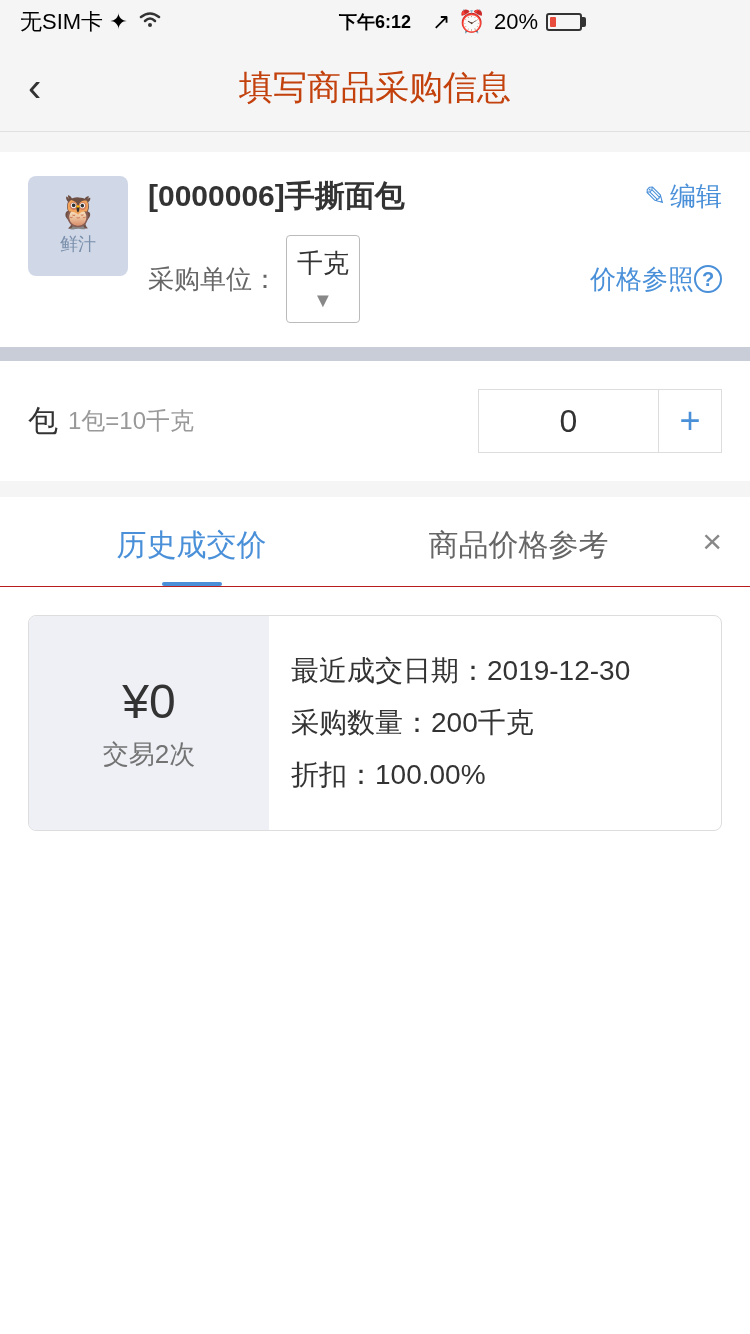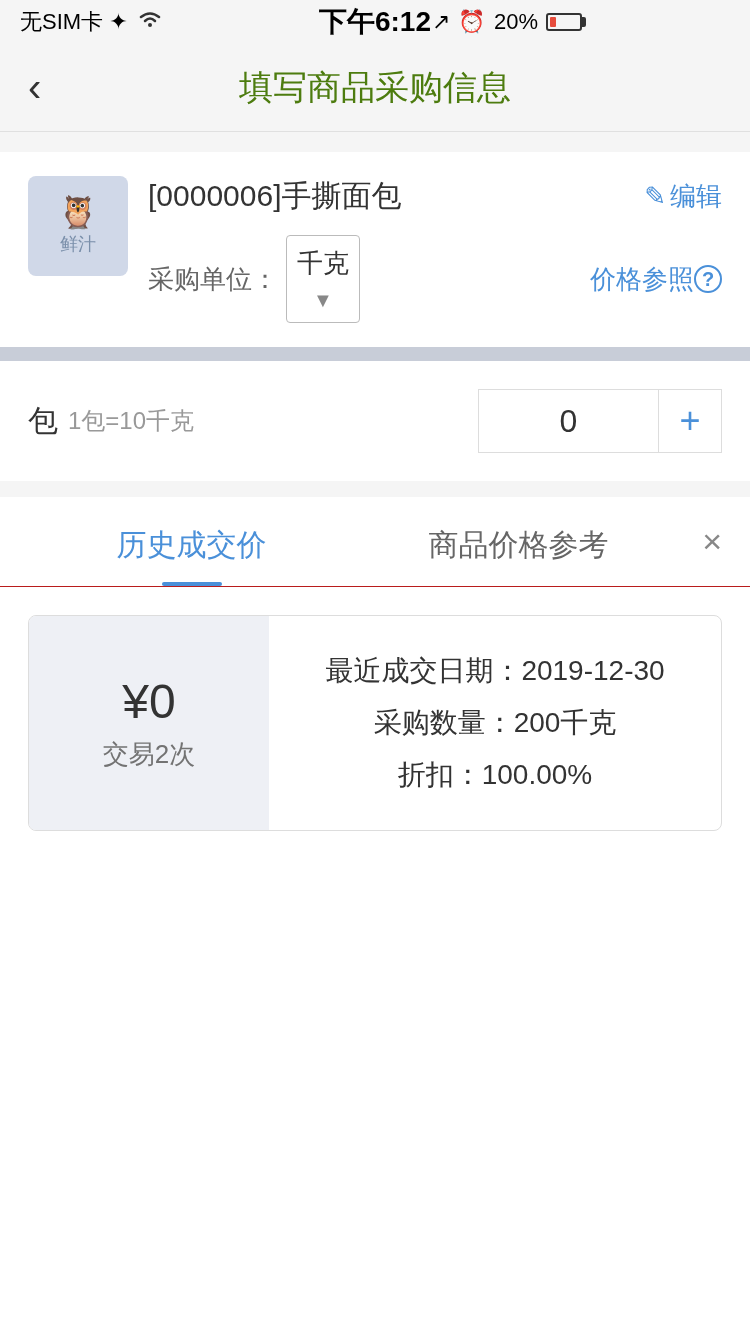--- a/index.html
+++ b/index.html
@@ -24,21 +24,21 @@
       font-size: 24px;
       font-weight: 500;
     }
     .status-left {
       display: flex;
       align-items: center;
       gap: 8px;
       font-size: 22px;
     }
     .status-center {
-      font-size: 28px;
+      font-size: 18px;
       font-weight: 600;
       position: absolute;
       left: 50%;
       transform: translateX(-50%);
     }
     .status-right {
       display: flex;
       align-items: center;
       gap: 8px;
       font-size: 22px;
@@ -87,21 +87,21 @@
     .nav-back {
       position: absolute;
       left: 28px;
       font-size: 40px;
       color: #333;
       cursor: pointer;
     }
     .nav-title {
       font-size: 34px;
       font-weight: 500;
-      color: #4d7c0f;
+      color: #c2410c;
     }
 
     
     .product-card {
       background: #fff;
       margin: 20px 0 0 0;
       padding: 24px 28px;
       display: flex;
       align-items: flex-start;
       gap: 20px;
@@ -134,21 +134,21 @@
     }
     .product-header {
       display: flex;
       justify-content: space-between;
       align-items: center;
       margin-bottom: 18px;
     }
     .product-name {
       font-size: 30px;
       color: #333;
-      font-weight: 400;
+      font-weight: 700;
     }
     .edit-link {
       font-size: 26px;
       color: #4a90d9;
       display: flex;
       align-items: center;
       gap: 4px;
     }
     .product-unit-row {
       display: flex;
@@ -322,25 +322,24 @@
       color: #333;
       font-weight: 500;
     }
     .trade-count {
       font-size: 26px;
       color: #737373;
       margin-top: 8px;
     }
     .price-card-right {
       flex: 1;
-      padding: 36px 12px;
+      padding: 36px 22px;
       display: flex;
       flex-direction: column;
       gap: 14px;
-      text-align: center;
     }
     .detail-row {
       font-size: 28px;
       color: #333;
     }
 
     
     .blank-area {
       background: #fff;
       flex: 1;

